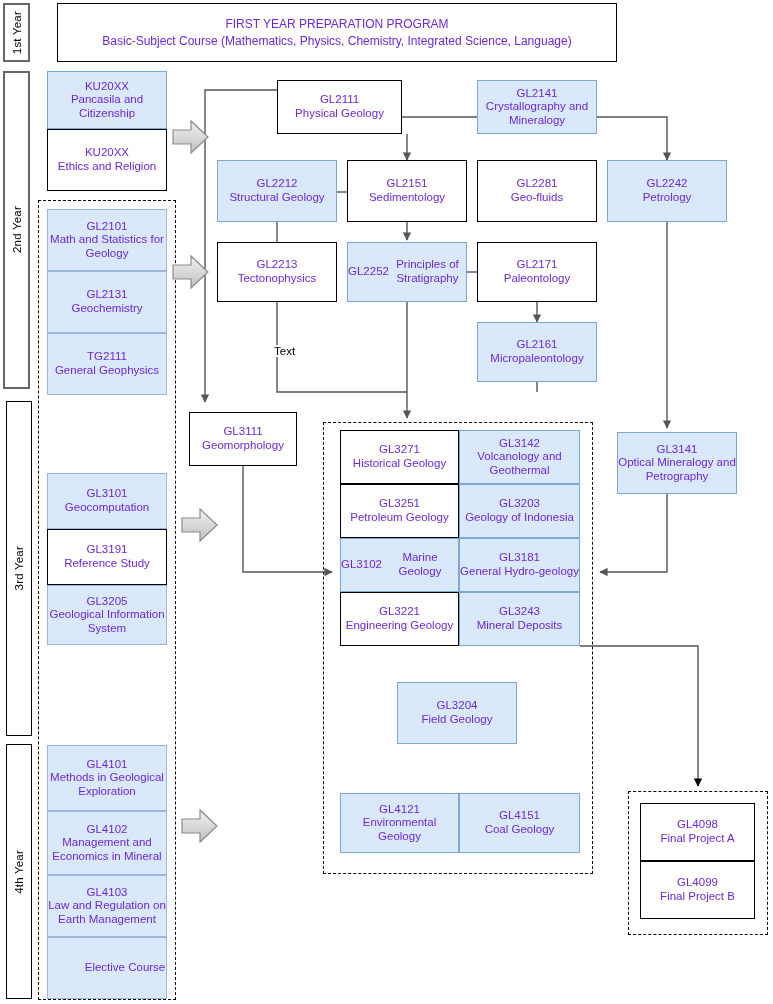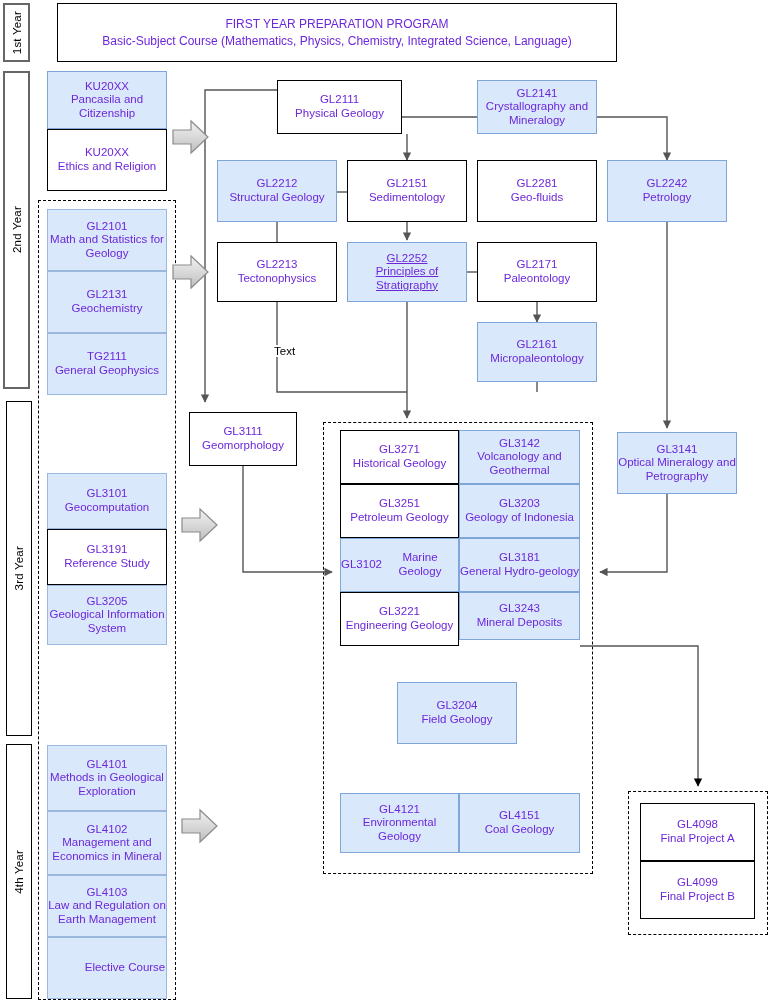--- a/index.html
+++ b/index.html
@@ -170,21 +170,21 @@
   </div>
   <div class="box blue" style="left:607px;top:160px;width:120px;height:62px;flex-direction:column;">
     <div>GL2242</div>
     <div>Petrology</div>
   </div>
 
   <div class="box white" style="left:217px;top:242px;width:120px;height:60px;flex-direction:column;">
     <div>GL2213</div>
     <div>Tectonophysics</div>
   </div>
-  <div class="box blue" style="left:347px;top:242px;width:120px;height:60px;flex-direction:column;text-decoration:underline;">
+  <div class="box blue" style="left:347px;top:242px;width:120px;height:60px;flex-direction:row;">
     <div>GL2252</div>
     <div>Principles of Stratigraphy</div>
   </div>
   <div class="box white" style="left:477px;top:242px;width:120px;height:60px;flex-direction:column;">
     <div>GL2171</div>
     <div>Paleontology</div>
   </div>
   <div class="box blue" style="left:477px;top:322px;width:120px;height:60px;flex-direction:column;">
     <div>GL2161</div>
     <div>Micropaleontology</div>
@@ -232,21 +232,21 @@
   </div>
   <div class="box blue" style="left:459px;top:538px;width:121px;height:54px;flex-direction:column;">
     <div>GL3181</div>
     <div>General Hydro-geology</div>
   </div>
 
   <div class="box white" style="left:340px;top:592px;width:119px;height:54px;flex-direction:column;">
     <div>GL3221</div>
     <div>Engineering Geology</div>
   </div>
-  <div class="box blue" style="left:459px;top:592px;width:121px;height:48px;flex-direction:column;">
+  <div class="box blue" style="left:459px;top:592px;width:121px;height:54px;flex-direction:column;">
     <div>GL3243</div>
     <div>Mineral Deposits</div>
   </div>
 
   <div class="box blue" style="left:397px;top:682px;width:120px;height:62px;flex-direction:column;">
     <div>GL3204</div>
     <div>Field Geology</div>
   </div>
 
   <div class="box blue" style="left:617px;top:432px;width:120px;height:62px;flex-direction:column;">

